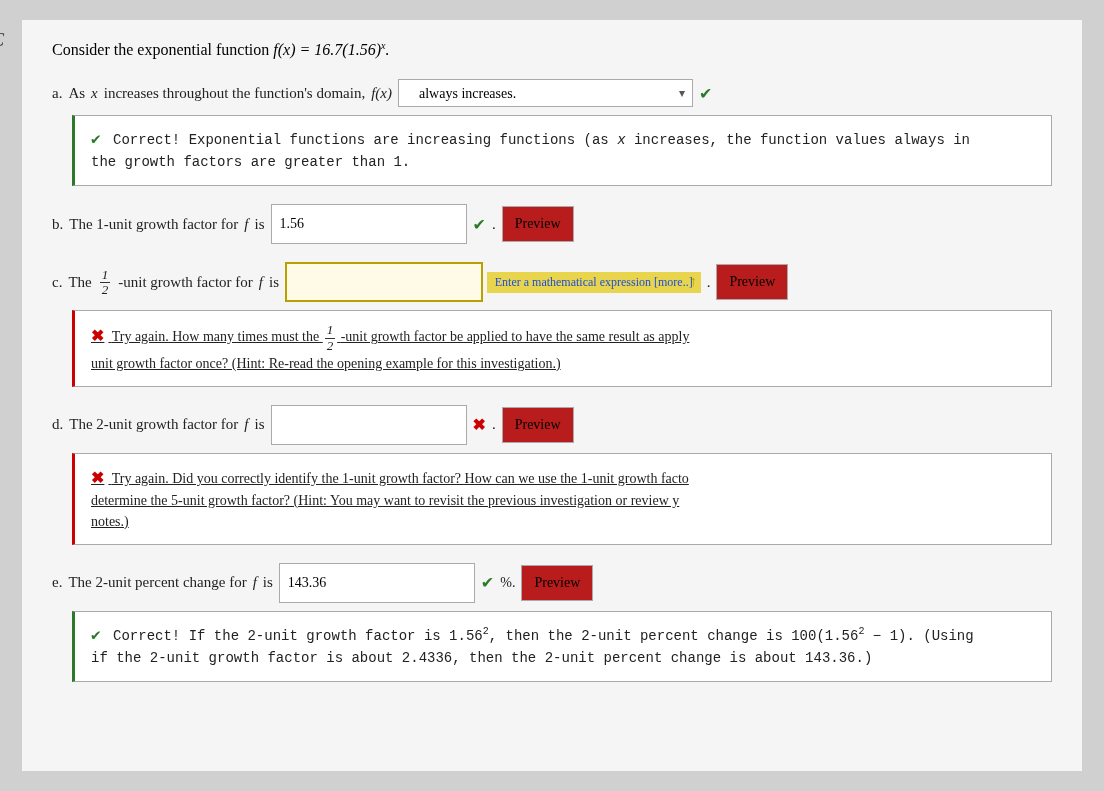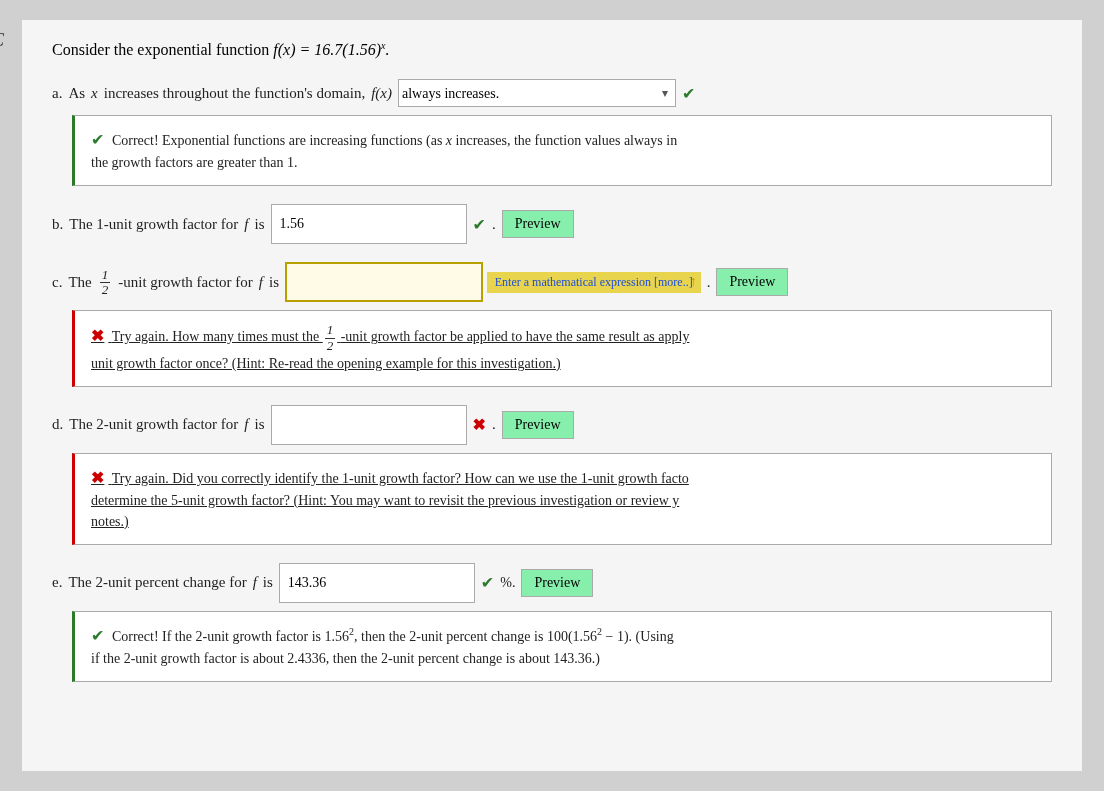--- a/index.html
+++ b/index.html
@@ -63,38 +63,39 @@
       color: #2a7a2a;
       font-size: 16px;
     }
     .check-red {
       color: #cc0000;
       font-size: 16px;
       font-weight: bold;
     }
     .preview-btn {
       border: 1px solid #aaa;
-      background: #86efac;
+      background: #b91c1c;
       padding: 3px 12px;
       font-size: 14px;
       cursor: pointer;
-      height: 28px;
+      height: 36px;
       font-family: Georgia, serif;
     }
     .feedback-box {
       border: 1px solid #aaa;
       background: white;
       padding: 12px 16px;
       margin: 8px 0 8px 20px;
       font-size: 14px;
       color: #222;
       line-height: 1.5;
     }
     .feedback-box.correct {
       border-left: 3px solid #2a7a2a;
+      font-family: Liberation Mono, monospace;
     }
     .feedback-box.incorrect {
       border-left: 3px solid #cc0000;
       text-decoration: underline;
     }
     .feedback-icon-correct {
       color: #2a7a2a;
       font-size: 16px;
       margin-right: 4px;
     }
@@ -112,21 +113,21 @@
       margin-top: 8px;
       display: inline-block;
     }
     .dropdown-wrapper {
       position: relative;
       display: inline-block;
     }
     .dropdown-field {
       border: 1px solid #aaa;
       background: white;
-      padding: 3px 30px 3px 3px;
+      padding: 3px 30px 3px 20px;
       font-size: 14px;
       min-width: 220px;
       height: 28px;
       font-family: Georgia, serif;
       appearance: none;
       cursor: pointer;
     }
     .dropdown-arrow {
       position: absolute;
       right: 8px;

